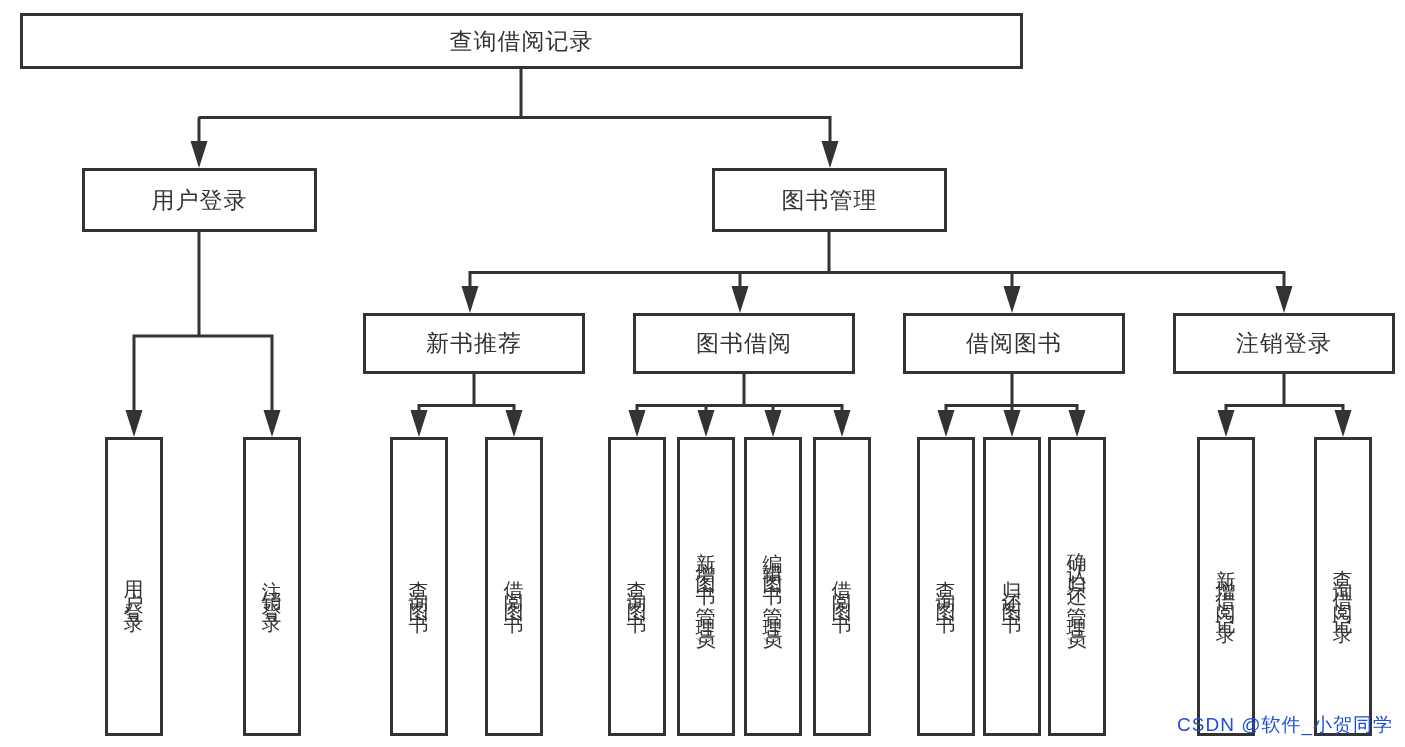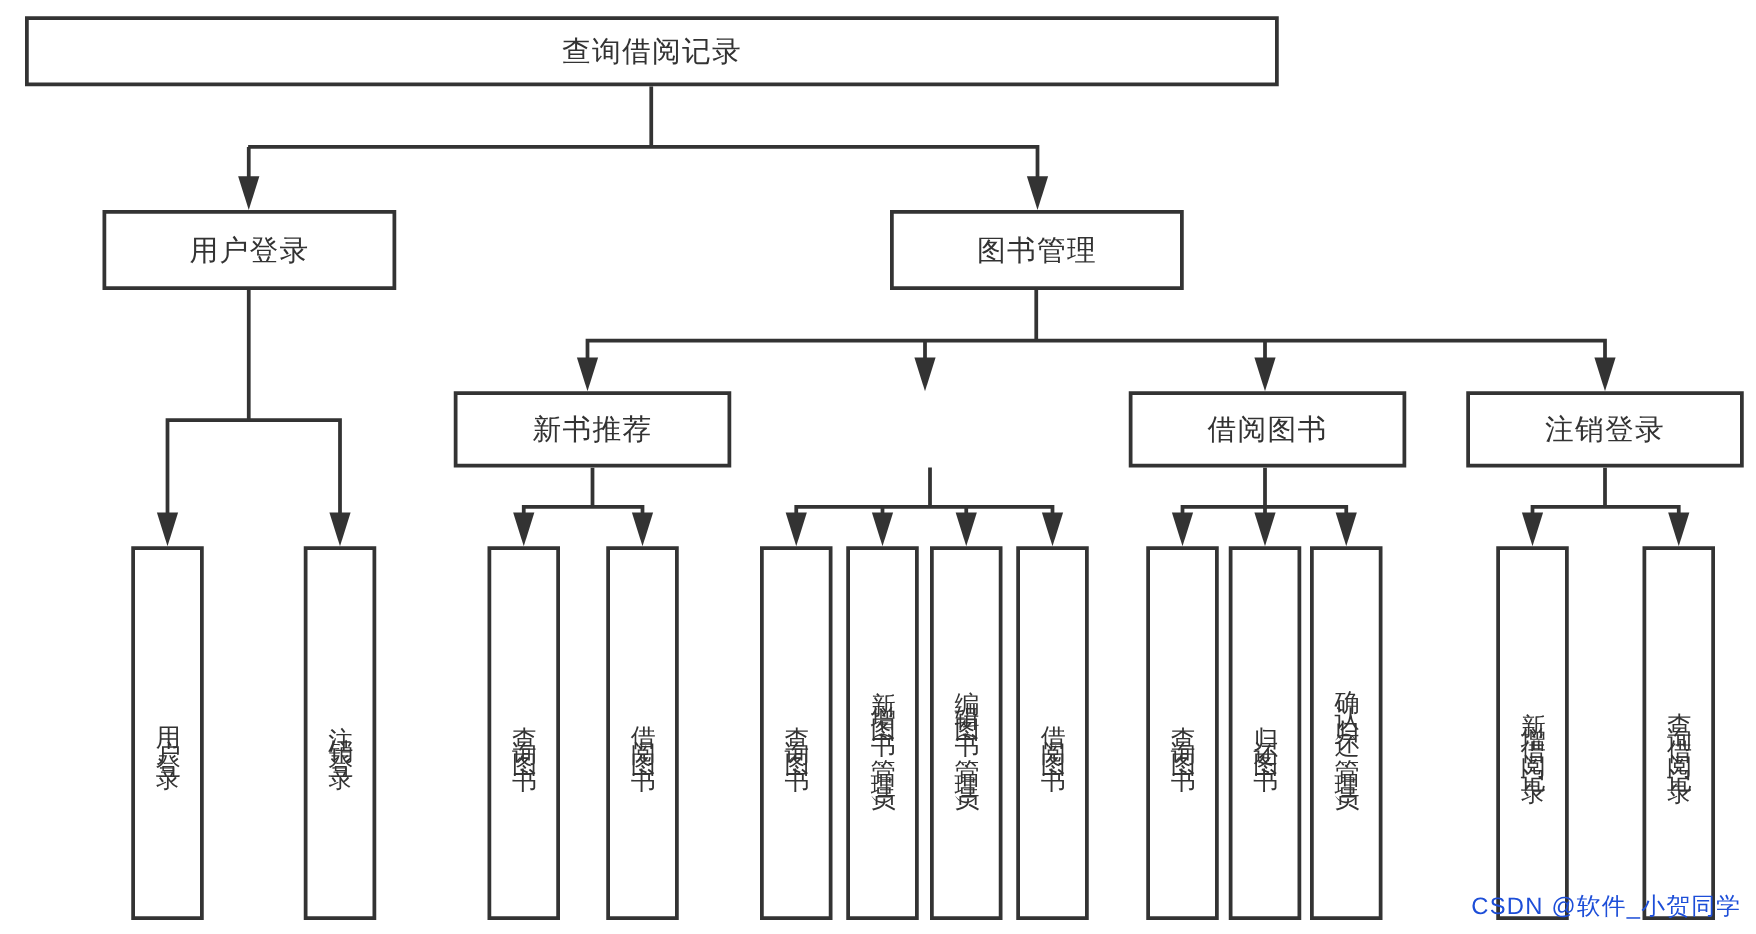--- a/index.html
+++ b/index.html
@@ -71,20 +71,23 @@
   <div class="box lvl2" style="left:82px;">
     <span class="hlabel">用户登录</span>
   </div>
   <div class="box lvl2" style="left:712px;">
     <span class="hlabel">图书管理</span>
   </div>
 
   <div class="box lvl3" style="left:363px;">
     <span class="hlabel">新书推荐</span>
   </div>
+  <div class="box lvl3" style="left:633px;">
+    <span class="hlabel">图书借阅</span>
+  </div>
   <div class="box lvl3" style="left:903px;">
     <span class="hlabel">借阅图书</span>
   </div>
   <div class="box lvl3" style="left:1173px;">
     <span class="hlabel">注销登录</span>
   </div>
 
   <div class="box leaf" style="left:105px;">
     <span class="vtext">用户登录</span>
   </div>

